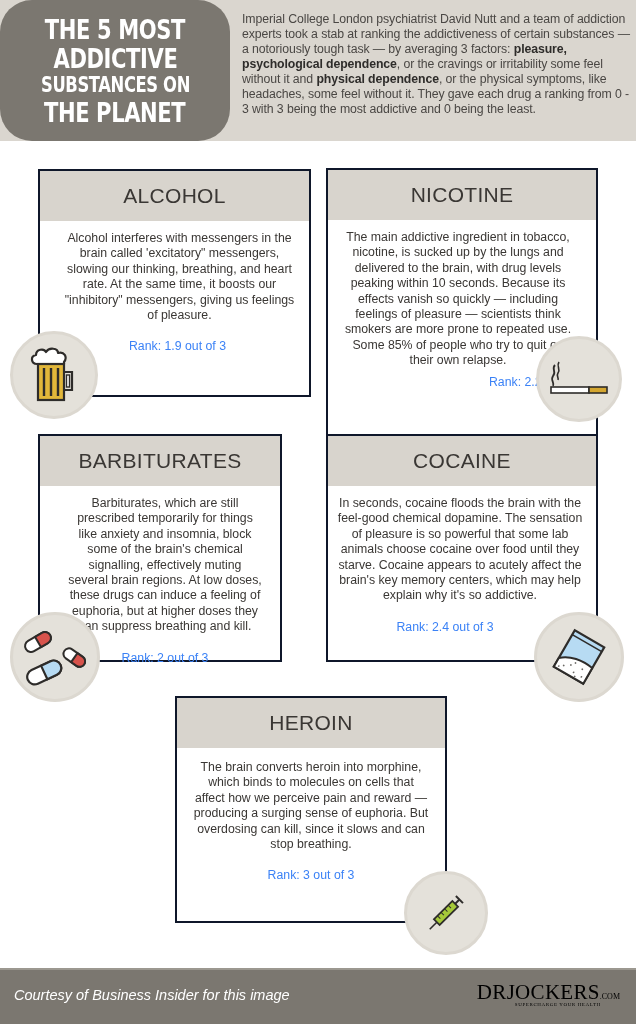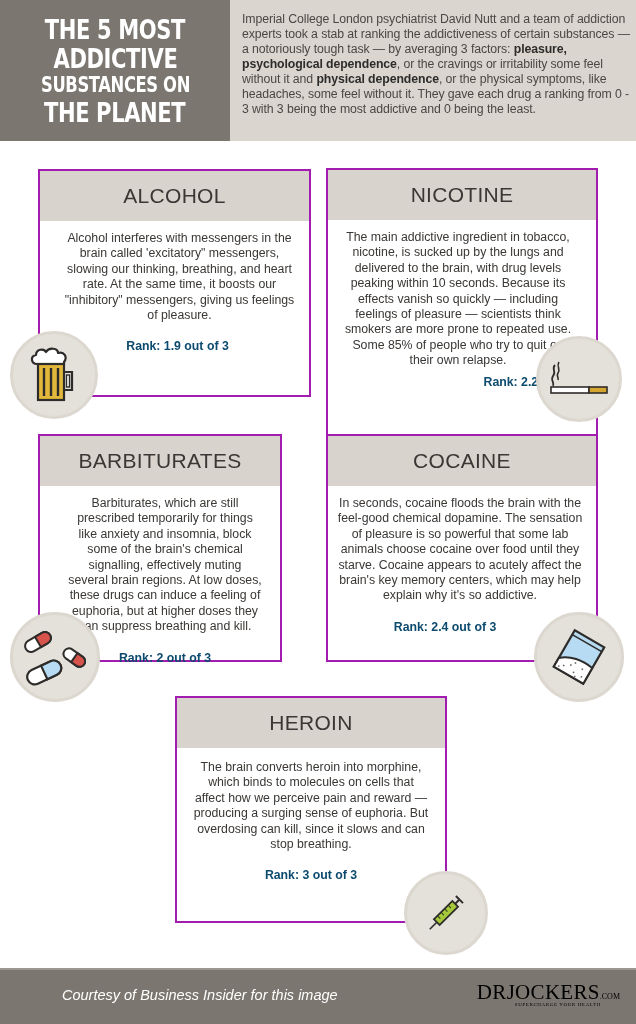--- a/index.html
+++ b/index.html
@@ -1,32 +1,32 @@
 <!DOCTYPE html>
 <html><head>
 <meta charset="utf-8">
 <style>
   * { box-sizing: border-box; margin: 0; padding: 0; }
   body { width: 636px; height: 1024px; background: #ffffff; position: relative; overflow: hidden; font-family: "Liberation Sans", sans-serif; color: #3a3734; }
   .header { position: absolute; left: 0; top: 0; width: 636px; height: 141px; background: #dad6cf; }
-  .header-left { position: absolute; left: 0; top: 0; width: 230px; height: 141px; background: #7b7770; display: flex; flex-direction: column; align-items: center; justify-content: center; }
+  .header-left { position: absolute; left: 0; top: 0; width: 230px; height: 141px; background: #7b7770; display: flex; flex-direction: column; align-items: center; justify-content: center; border-radius: 32px; }
   .title-line { color: #ffffff; font-family: "DejaVu Sans", sans-serif; font-weight: bold; text-transform: uppercase; letter-spacing: -0.5px; transform: scaleX(0.78); line-height: 1; white-space: nowrap; }
   .t1 { font-size: 27px; margin-bottom: 2px; }
   .t2 { font-size: 27px; margin-bottom: 3px; }
   .t3 { font-size: 21px; margin-bottom: 3px; }
   .t4 { font-size: 27px; }
   .intro { position: absolute; left: 242px; top: 12px; width: 388px; font-size: 12.3px; line-height: 15px; color: #4a4744; letter-spacing: -0.1px; }
   .intro b { color: #2e2c2a; font-weight: bold; }
-  .card { position: absolute; background: #ffffff; border: 2px solid #a21caf; }
+  .card { position: absolute; background: #ffffff; border: 2px solid #0f172a; }
   .card-head { height: 50px; background: #d8d4cd; display: flex; align-items: center; justify-content: center; font-size: 21px; color: #3a3734; letter-spacing: 0.3px; }
   .card-body { text-align: center; font-size: 12.3px; line-height: 15.4px; color: #3a3734; padding: 10px 16px 0 16px; }
-  .rank { text-align: center; font-weight: bold; font-size: 12.3px; color: #0c4a6e; }
+  .rank { text-align: center; font-weight: normal; font-size: 12.3px; color: #3b82f6; }
   .badge { position: absolute; border-radius: 50%; background: #e4e1da; border: 3px solid #dcd8d0; display: flex; align-items: center; justify-content: center; }
   .footer { position: absolute; left: 0; top: 968px; width: 636px; height: 56px; background: #7b7770; border-top: 2px solid #9c9890; }
-  .credit { position: absolute; left: 14px; top: 17px; color: #ffffff; font-style: italic; font-size: 14.5px; margin-left: 48px; }
+  .credit { position: absolute; left: 14px; top: 17px; color: #ffffff; font-style: italic; font-size: 14.5px; }
   .logo { position: absolute; right: 16px; top: 10px; color: #000000; font-family: "Liberation Serif", serif; text-align: left; }
   .logo-main { font-size: 21px; letter-spacing: 0.3px; }
   .logo-main .com { font-size: 8px; letter-spacing: 0; }
   .logo-sub { font-size: 5px; letter-spacing: 0.6px; margin-left: 38px; margin-top: -3px; text-transform: uppercase; }
 </style>
 </head>
 <body>
 
 <div class="header">
   <div class="header-left">

